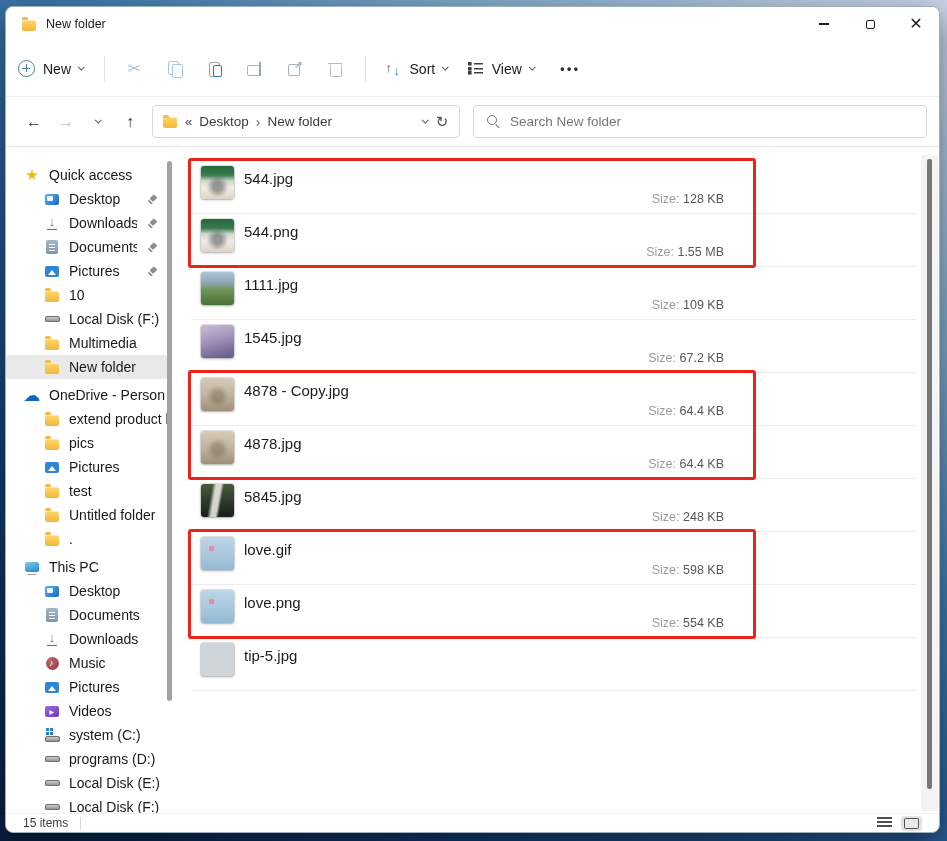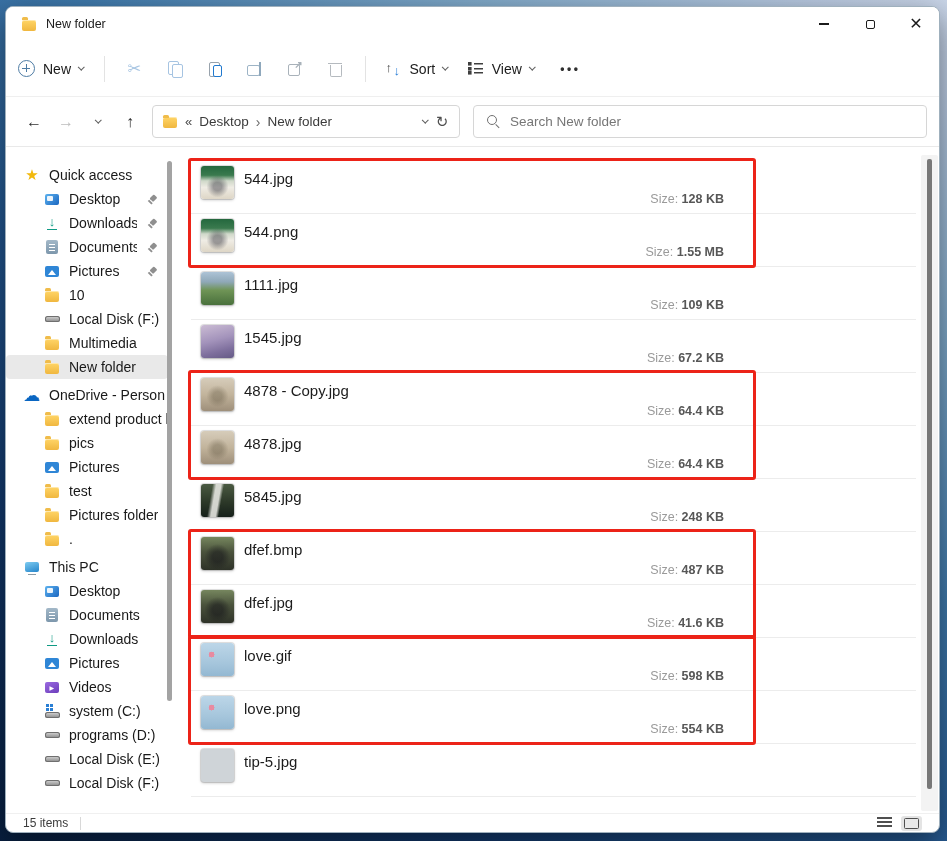--- a/index.html
+++ b/index.html
@@ -114,21 +114,21 @@
   
   .filearea { position:absolute; left:175px; top:0; bottom:0; right:0; overflow:hidden; background:#fff; }
   .rows { padding:14px 0 0 10px; width:735px; }
   .fgroup { position:relative; width:725px; }
   .fgroup.hl::after { content:''; position:absolute; left:-3px; right:160px; top:-3px; bottom:-1px; border:3px solid #ec2318; border-radius:3px; pointer-events:none; z-index:5; }
   .frow { position:relative; height:53px; width:725px; border-bottom:1px solid #ececec; }
   .thumb { position:absolute; left:10px; top:5px; width:33px; height:33px; border-radius:3px; box-shadow:0 0 0 1px rgba(0,0,0,.10), 0 1px 3px rgba(0,0,0,.25); }
   .fname { position:absolute; left:53px; top:9px; font-size:15px; color:#1c1c1c; }
   .fsize { position:absolute; right:192px; bottom:7px; font-size:12.5px; }
   .fsize-label { color:#9a9a9a; }
-  .fsize-value { color:#575757; font-weight:bold; }
+  .fsize-value { color:#575757; font-weight:normal; }
   .vscroll { position:absolute; top:8px; bottom:2px; right:1px; width:17px; background:#f3f3f3; border-radius:2px; }
   .vthumb { position:absolute; left:6px; top:4px; width:4.5px; height:96%; background:#787878; border-radius:2px; }
 
   
   .th-wed544 { background:radial-gradient(circle at 50% 62%, rgba(50,50,60,.45) 0 16%, rgba(0,0,0,0) 42%), linear-gradient(180deg,#24683e 0%,#3a7a4e 28%,#cfd8c9 45%,#efece4 65%,#ded6c6 100%); }
   .th-landscape { background:linear-gradient(180deg,#adc3d6 0%,#8fa8b8 30%,#6f9456 55%,#49703c 100%); }
   .th-purple { background:linear-gradient(165deg,#cbbcd4 0%,#a393bb 45%,#7e6f9d 75%,#655a86 100%); }
   .th-tan { background:radial-gradient(circle at 50% 55%, rgba(90,80,60,.35) 0 18%, rgba(0,0,0,0) 45%), linear-gradient(180deg,#d6ccba 0%,#c2b49c 50%,#9e8f7a 100%); }
   .th-darkveil { background:linear-gradient(100deg, rgba(0,0,0,0) 30%, rgba(240,240,235,.85) 40% 52%, rgba(0,0,0,0) 60%), linear-gradient(180deg,#4a5a42 0%,#2c3828 55%,#16201a 100%); }
   .th-bride { background:radial-gradient(circle at 45% 55%, rgba(255,255,255,.7) 0 20%, rgba(0,0,0,0) 48%), linear-gradient(180deg,#ece4dc 0%,#d8c6b8 45%,#b09c8e 100%); }
@@ -289,41 +289,45 @@
           <div class="sb-row sb-item">
             <span class="ic ic-pictures"></span>
             <span class="sb-label">Pictures</span>
           </div>
           <div class="sb-row sb-item">
             <span class="ic ic-folder"></span>
             <span class="sb-label">test</span>
           </div>
           <div class="sb-row sb-item">
             <span class="ic ic-folder"></span>
-            <span class="sb-label">Pictures folder</span>
+            <span class="sb-label">Untitled folder</span>
           </div>
           <div class="sb-row sb-item">
             <span class="ic ic-folder"></span>
             <span class="sb-label">.</span>
           </div>
           <div class="sb-row sb-head gap">
             <span class="ic ic-pc"></span>
             <span class="sb-label">This PC</span>
           </div>
           <div class="sb-row sb-item">
             <span class="ic ic-desktop"></span>
             <span class="sb-label">Desktop</span>
           </div>
           <div class="sb-row sb-item">
             <span class="ic ic-document"></span>
             <span class="sb-label">Documents</span>
           </div>
           <div class="sb-row sb-item">
             <span class="ic ic-download"></span>
             <span class="sb-label">Downloads</span>
+          </div>
+          <div class="sb-row sb-item">
+            <span class="ic ic-music"></span>
+            <span class="sb-label">Music</span>
           </div>
           <div class="sb-row sb-item">
             <span class="ic ic-pictures"></span>
             <span class="sb-label">Pictures</span>
           </div>
           <div class="sb-row sb-item">
             <span class="ic ic-videos"></span>
             <span class="sb-label">Videos</span>
           </div>
           <div class="sb-row sb-item">
@@ -383,32 +387,20 @@
               <div class="thumb th-tan"></div>
               <div class="fname">4878.jpg</div>
               <div class="fsize"><span class="fsize-label">Size: </span><span class="fsize-value">64.4 KB</span></div>
             </div>
           </div>
           <div class="fgroup">
             <div class="frow">
               <div class="thumb th-darkveil"></div>
               <div class="fname">5845.jpg</div>
               <div class="fsize"><span class="fsize-label">Size: </span><span class="fsize-value">248 KB</span></div>
-            </div>
-          </div>
-          <div class="fgroup hl">
-            <div class="frow">
-              <div class="thumb th-group"></div>
-              <div class="fname">dfef.bmp</div>
-              <div class="fsize"><span class="fsize-label">Size: </span><span class="fsize-value">487 KB</span></div>
-            </div>
-            <div class="frow">
-              <div class="thumb th-group"></div>
-              <div class="fname">dfef.jpg</div>
-              <div class="fsize"><span class="fsize-label">Size: </span><span class="fsize-value">41.6 KB</span></div>
             </div>
           </div>
           <div class="fgroup hl">
             <div class="frow">
               <div class="thumb th-love"></div>
               <div class="fname">love.gif</div>
               <div class="fsize"><span class="fsize-label">Size: </span><span class="fsize-value">598 KB</span></div>
             </div>
             <div class="frow">
               <div class="thumb th-love"></div>

